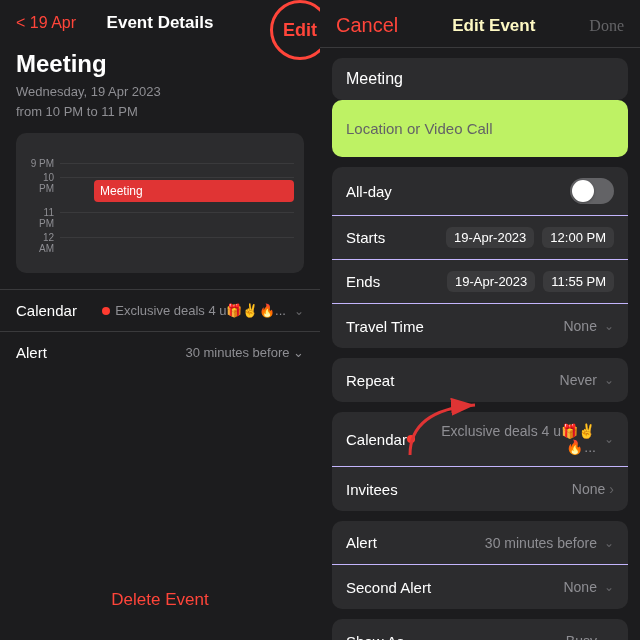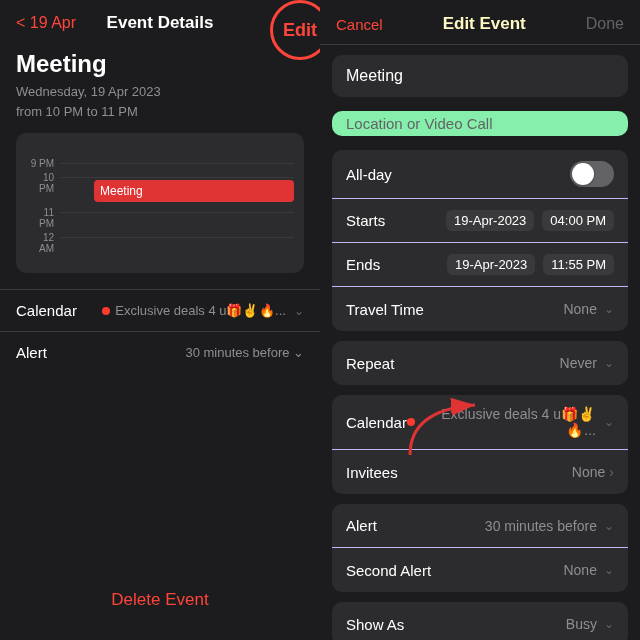--- a/index.html
+++ b/index.html
@@ -195,32 +195,33 @@
     .right-header {
       display: flex;
       align-items: center;
       justify-content: space-between;
       padding: 14px 16px 10px;
       border-bottom: 1px solid #3a3a3c;
     }
 
     .right-cancel {
       color: #ff453a;
-      font-size: 15px;
+      font-size: 20px;
     }
 
     .right-title {
       color: #fef9c3;
       font-size: 17px;
       font-weight: 600;
     }
 
     .right-done {
       color: #636366;
       font-size: 16px;
+      font-family: Liberation Serif, serif;
     }
 
     .right-body {
       flex: 1;
       overflow-y: auto;
       padding: 0;
     }
 
     .section-group {
       background: #2c2c2e;
@@ -307,24 +308,24 @@
     .title-input {
       background: #2c2c2e;
       border-radius: 10px;
       margin: 10px 12px 0;
       padding: 12px 14px;
       color: #fff;
       font-size: 16px;
     }
 
     .location-input {
-      background: #86efac;
+      background: #bef264;
       border-radius: 10px;
-      margin: 14px 12px;
-      padding: 4px 14px;
+      margin: 0 12px;
+      padding: 20px 14px;
       color: #636366;
       font-size: 15px;
     }
 
     .chevron {
       color: #636366;
       font-size: 12px;
       margin-left: 3px;
     }
 
@@ -420,21 +421,21 @@
 
       <div class="section-group">
         <div class="form-row">
           <span class="form-label">All-day</span>
           <div class="toggle toggle-off"></div>
         </div>
         <div class="form-row">
           <span class="form-label">Starts</span>
           <div class="form-value">
             <span class="date-pill">19-Apr-2023</span>
-            <span class="date-pill">04:00 PM</span>
+            <span class="date-pill">12:00 PM</span>
           </div>
         </div>
         <div class="form-row">
           <span class="form-label">Ends</span>
           <div class="form-value">
             <span class="date-pill">19-Apr-2023</span>
             <span class="date-pill">11:55 PM</span>
           </div>
         </div>
         <div class="form-row">

